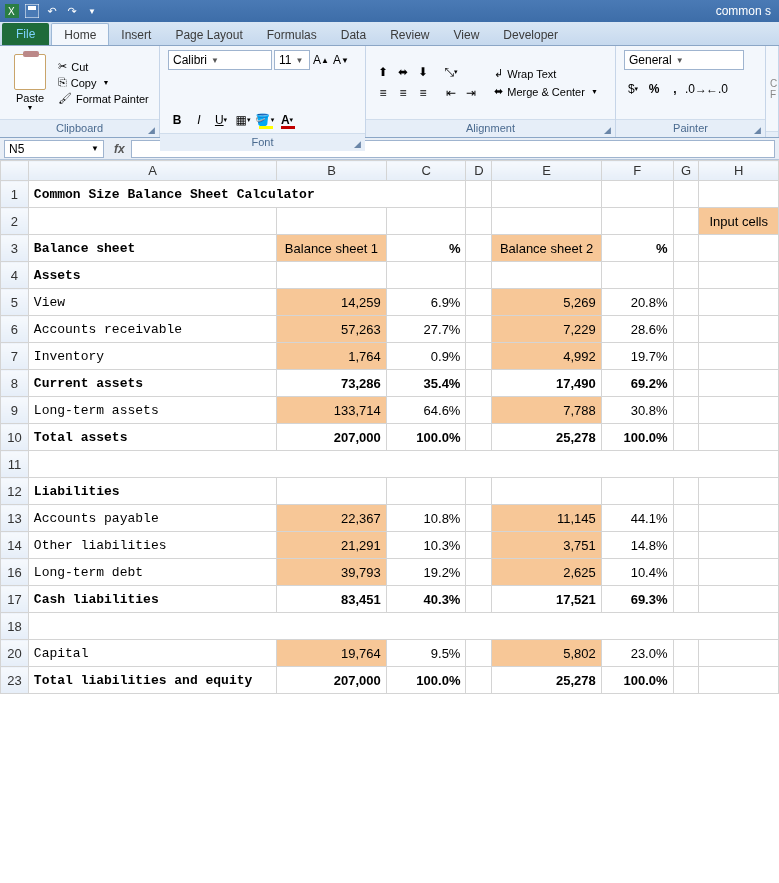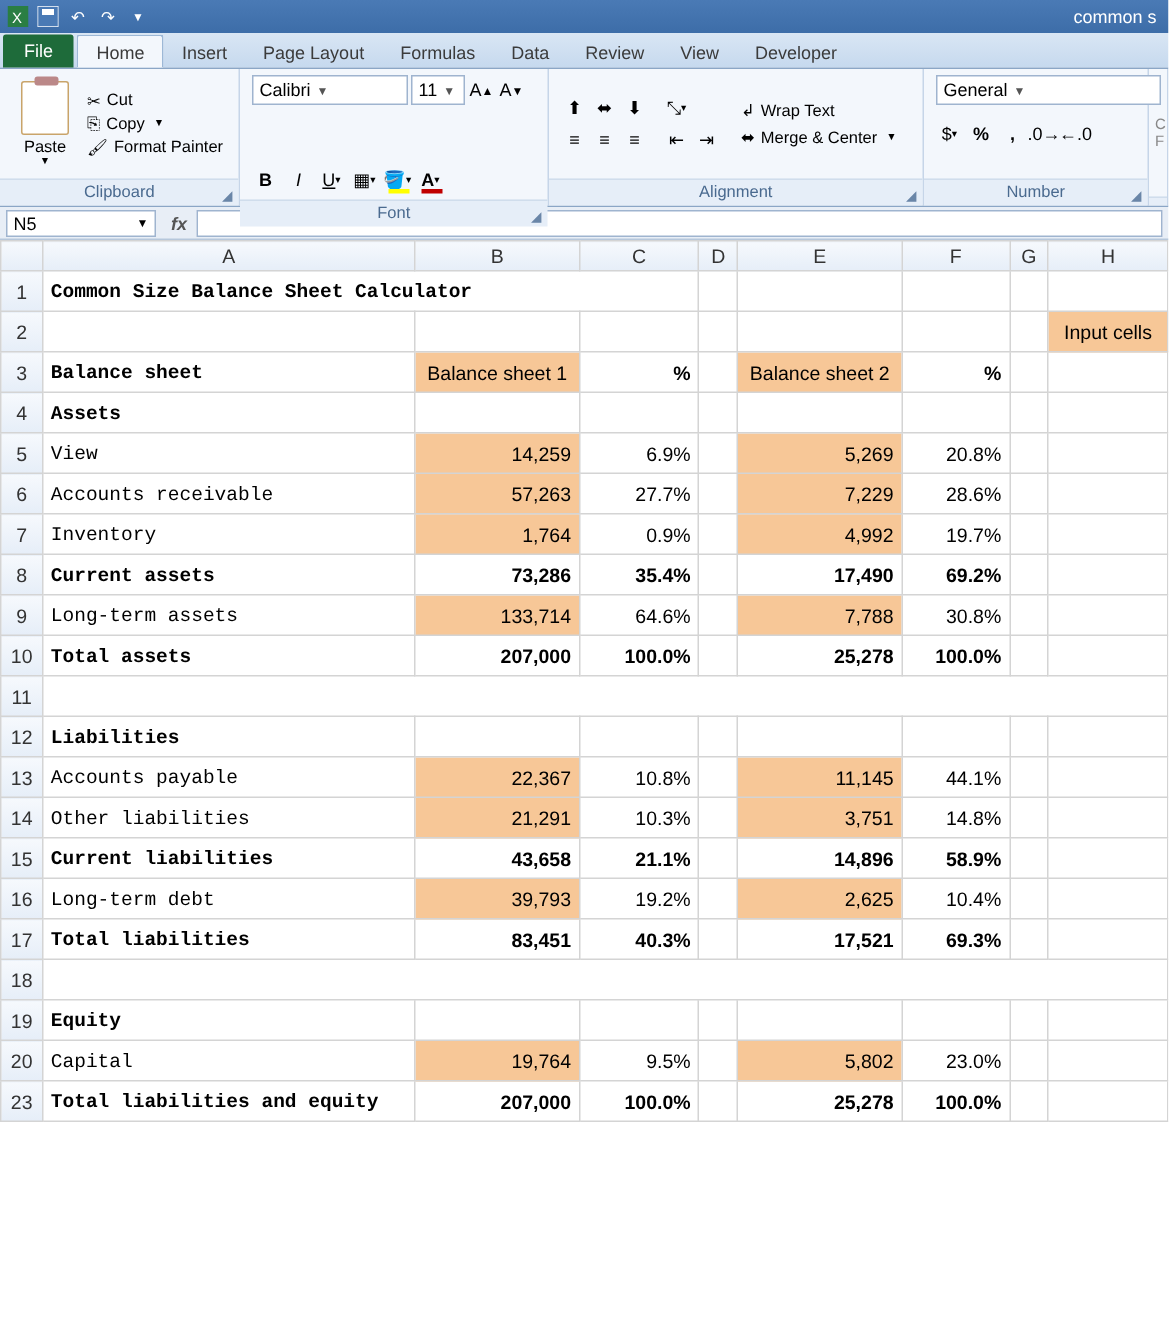--- a/index.html
+++ b/index.html
@@ -8,21 +8,21 @@
 
 .titlebar { background: linear-gradient(#4a7ab5,#3d6da8); height: 22px; display:flex; align-items:center; color:#fff; padding:0 4px; }
 .titlebar .qat { display:flex; gap:4px; align-items:center; }
 .qat-icon { width:16px; height:16px; display:flex; align-items:center; justify-content:center; font-size:11px; }
 .titlebar .spacer { flex:1; }
 .titlebar .doc { font-size:12px; padding-right:4px; }
 
 
 .tabs { background: linear-gradient(#d9e6f4,#c6d9ee); height: 24px; display:flex; align-items:flex-end; padding-left:2px; border-bottom:1px solid #8ba6c6; }
 .tab { padding:4px 12px 3px; font-size:12px; color:#3b3b3b; cursor:default; }
-.tab.file { background:#1e6b3a; color:#ffffff; border-radius:2px 2px 0 0; margin-right:2px; padding:4px 14px; }
+.tab.file { background:#1e6b3a; color:#7dd3fc; border-radius:2px 2px 0 0; margin-right:2px; padding:4px 14px; }
 .tab.active { background:#f3f7fc; border:1px solid #9db8d6; border-bottom:none; border-radius:2px 2px 0 0; }
 
 
 .ribbon { background:#f3f7fc; height: 92px; border-bottom:1px solid #8ba6c6; display:flex; }
 .group { border-right:1px solid #c6d5e8; display:flex; flex-direction:column; }
 .group-body { flex:1; display:flex; align-items:center; padding:4px 8px; gap:6px; }
 .group-label { text-align:center; font-size:11px; color:#4a6a8f; padding:2px 0 3px; background:#e6eef8; border-top:1px solid #d0ddec; position:relative; }
 .group-label .dlg { position:absolute; right:4px; bottom:2px; font-size:9px; color:#6a86a8; }
 
 
@@ -211,37 +211,37 @@
             <span>Merge &amp; Center</span>
             <span style="font-size:7px;margin-left:2px;">▼</span>
           </div>
       </div>
     </div>
     <div class="group-label"><span>Alignment</span><span class="dlg">◢</span></div>
   </div>
 
   <div class="group" style="width:150px;">
     <div class="group-body" style="flex-direction:column;align-items:flex-start;">
-      <div class="combo" style="width:150px;">
+      <div class="combo" style="width:120px;">
           <span>General</span>
           <span class="dd">▼</span>
         </div>
       <div class="num-row" style="margin-top:4px;">
         <div class="icon-sm">$<span style="font-size:7px;">▾</span></div>
         <div class="icon-sm">
             <b>%</b>
           </div>
         <div class="icon-sm">
             <b>,</b>
           </div>
         <div class="icon-sm">.0→</div>
         <div class="icon-sm">←.0</div>
       </div>
     </div>
-    <div class="group-label"><span>Number</span><span class="dlg">◢</span></div>
+    <div class="group-label"><span>Painter</span><span class="dlg">◢</span></div>
   </div>
 
   <div class="group" style="flex:1;min-width:10px;">
       <div class="group-body" style="font-size:10px;color:#888;padding-left:4px;">C<br>F</div>
       <div class="group-label"></div>
     </div>
 </div>
 
 <div class="fbar">
   <div class="namebox">
@@ -432,72 +432,50 @@
   <td class="label">Other liabilities</td>
   <td class="input-cell">21,291</td>
   <td class="num">10.3%</td>
             <td></td>
   <td class="input-cell">3,751</td>
   <td class="num">14.8%</td>
             <td></td>
             <td></td>
           </tr>
 
-<tr class="single-top">
-            <th class="row-hdr">15</th>
-  <td class="label bold">Current liabilities</td>
-  <td class="num bold">43,658</td>
-  <td class="num bold">21.1%</td>
-            <td></td>
-  <td class="num bold">14,896</td>
-  <td class="num bold">58.9%</td>
-            <td></td>
-            <td></td>
-          </tr>
 
 <tr>
             <th class="row-hdr">16</th>
   <td class="label">Long-term debt</td>
   <td class="input-cell">39,793</td>
   <td class="num">19.2%</td>
             <td></td>
   <td class="input-cell">2,625</td>
   <td class="num">10.4%</td>
             <td></td>
             <td></td>
           </tr>
 
 <tr class="dbl-under">
             <th class="row-hdr">17</th>
-  <td class="label bold">Total liabilities</td>
+  <td class="label bold">Cash liabilities</td>
   <td class="num bold">83,451</td>
   <td class="num bold">40.3%</td>
             <td></td>
   <td class="num bold">17,521</td>
   <td class="num bold">69.3%</td>
             <td></td>
             <td></td>
           </tr>
 
 <tr>
             <th class="row-hdr">18</th>
             <td colspan="8"></td>
           </tr>
 
-<tr>
-            <th class="row-hdr">19</th>
-  <td class="label bold">Equity</td>
-  <td></td>
-            <td></td>
-            <td></td>
-            <td></td>
-            <td></td>
-            <td></td>
-            <td></td>
-          </tr>
 
 <tr>
             <th class="row-hdr">20</th>
   <td class="label">Capital</td>
   <td class="input-cell">19,764</td>
   <td class="num">9.5%</td>
             <td></td>
   <td class="input-cell">5,802</td>
   <td class="num">23.0%</td>
             <td></td>

